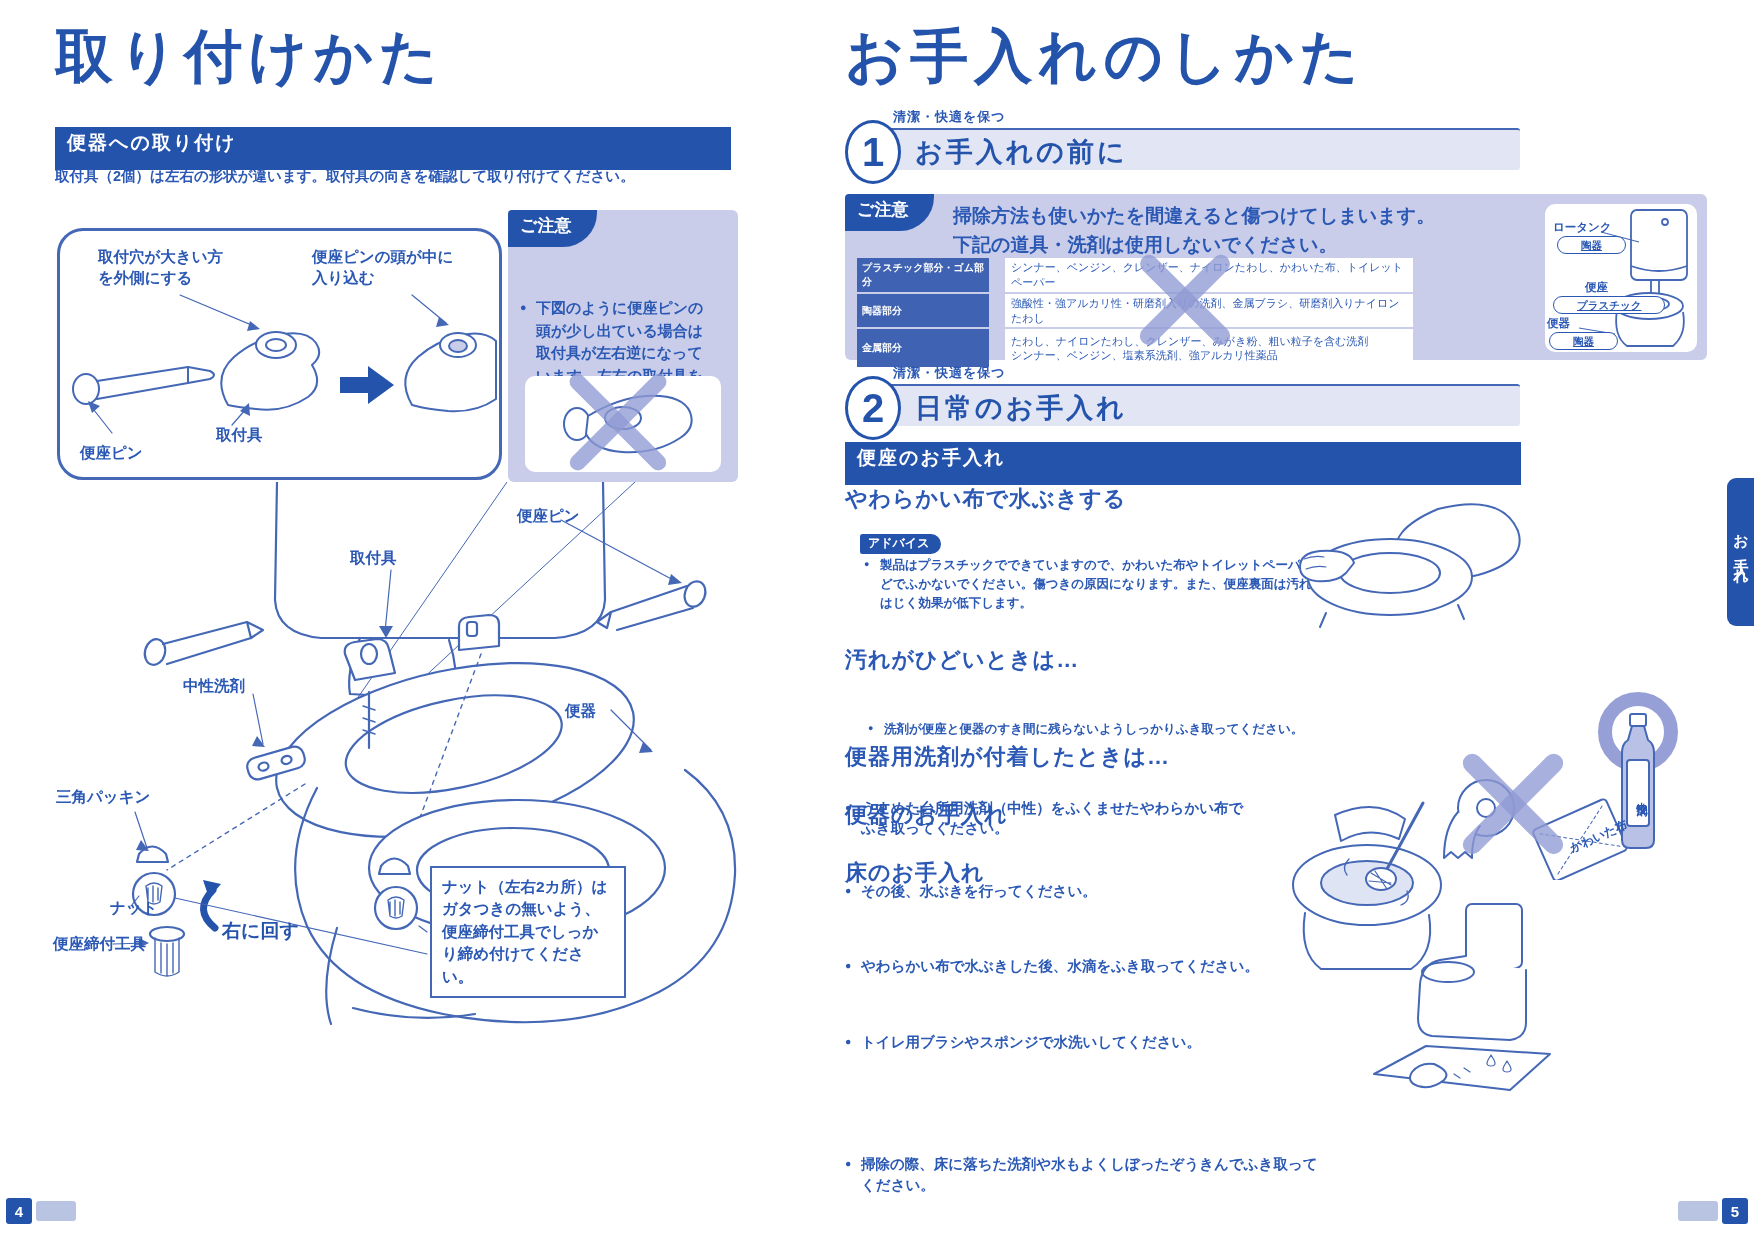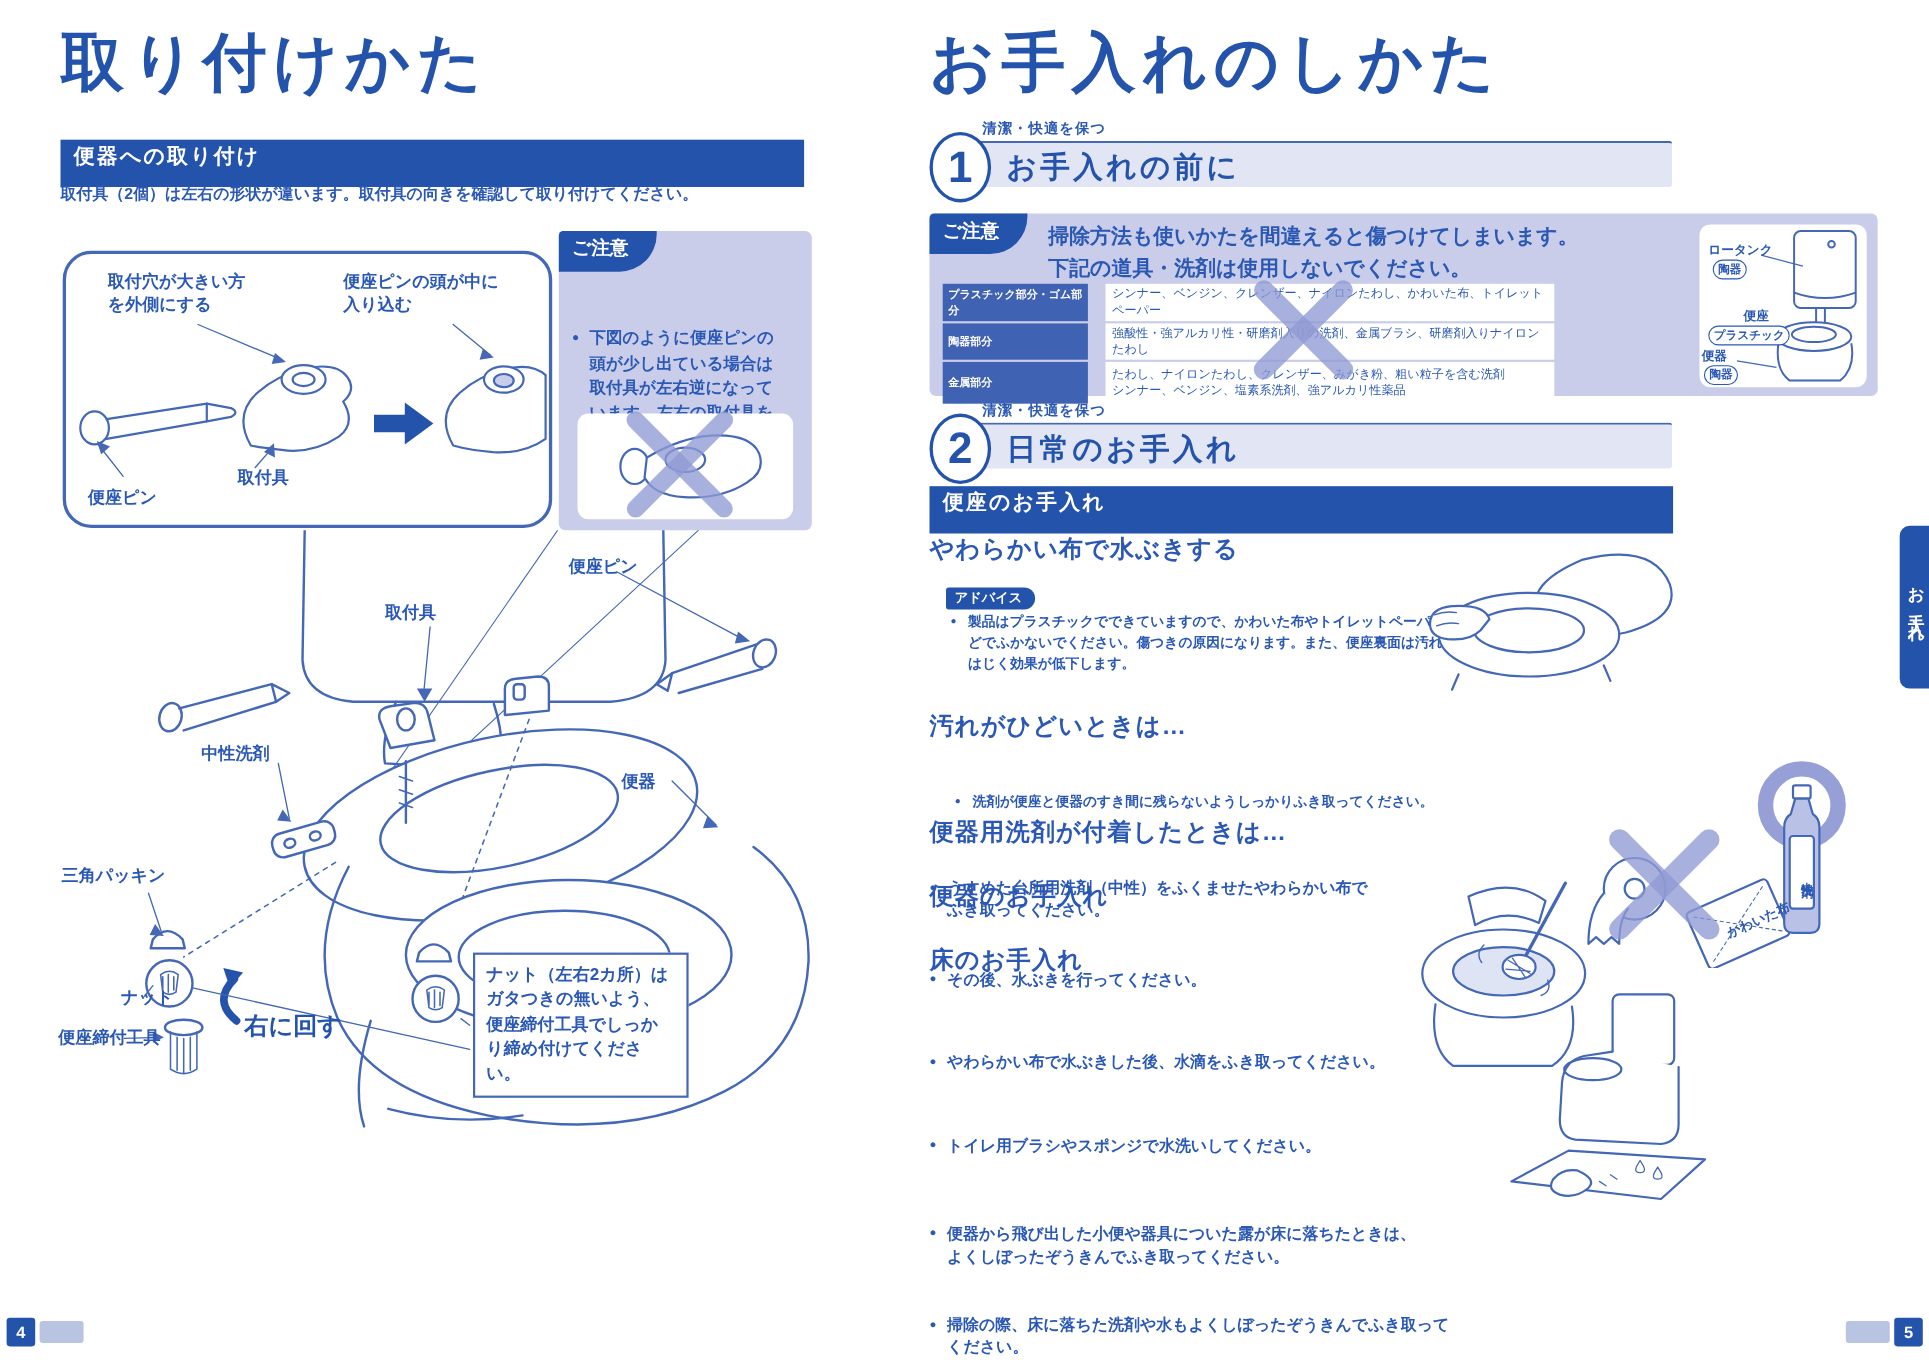--- a/index.html
+++ b/index.html
@@ -37,21 +37,21 @@
   .trow{display:flex;gap:16px;}
   .th{width:132px;flex-shrink:0;background:#3f62b2;color:#fff;font-size:10px;font-weight:bold;
       display:flex;align-items:center;padding:2px 5px;}
   .td{flex:1;background:#fff;color:var(--tb);font-size:11px;display:flex;align-items:center;padding:2px 6px;line-height:1.35;}
   .h3{font-size:22px;font-weight:bold;color:var(--tb);letter-spacing:1px;white-space:nowrap;}
   .sb{font-size:14.5px;font-weight:bold;color:var(--tb);line-height:1.4;}
   .adv{font-size:12.5px;font-weight:bold;color:var(--tb);line-height:1.5;}
   .advtag{background:var(--pb);color:#fff;font-size:12px;font-weight:bold;padding:1px 12px 2px 8px;
         border-radius:3px 12px 12px 3px;display:inline-block;}
   .pill{background:#fff;border:1.5px solid var(--tb);border-radius:11px;font-size:10.5px;font-weight:bold;
-        color:var(--tb);padding:0 4px;line-height:16px;display:inline-block;white-space:nowrap;}
+        color:var(--tb);padding:0 23px;line-height:16px;display:inline-block;white-space:nowrap;text-decoration:underline;}
   .mlabel{font-size:11.5px;font-weight:bold;color:var(--tb);white-space:nowrap;}
   .tab{background:var(--pb);border-radius:9px 0 0 9px;color:#fff;writing-mode:vertical-rl;text-orientation:upright;
        display:flex;align-items:center;justify-content:center;font-weight:bold;font-size:15px;letter-spacing:6px;}
   .pnum{width:26px;height:26px;background:var(--pb);color:#fff;font-weight:bold;font-size:15px;
         display:flex;align-items:center;justify-content:center;border-radius:3px;}
   .pstub{background:var(--stub);border-radius:3px;height:20px;width:40px;}
   .vtext{writing-mode:vertical-rl;text-orientation:upright;font-size:11px;font-weight:bold;color:var(--tb);letter-spacing:1px;}
   svg text{font-family:"Liberation Sans",sans-serif;}
 </style>
 </head>
@@ -174,21 +174,21 @@
     </g>
   </svg>
 
   <div class="abs dlabel" style="left:517px;top:506px;">便座ピン</div>
   <div class="abs dlabel" style="left:350px;top:548px;">取付具</div>
   <div class="abs dlabel" style="left:183px;top:676px;">中性洗剤</div>
   <div class="abs dlabel" style="left:565px;top:701px;">便器</div>
   <div class="abs dlabel" style="left:56px;top:787px;">三角パッキン</div>
   <div class="abs dlabel" style="left:110px;top:898px;">ナット</div>
   <div class="abs dlabel" style="left:53px;top:934px;">便座締付工具</div>
-  <div class="abs dlabel" style="left:222px;top:918px;font-size:22px;color:var(--pb);font-family:Liberation Serif, serif;">右に回す</div>
+  <div class="abs dlabel" style="left:222px;top:918px;font-size:19px;color:var(--pb);font-family:Liberation Serif, serif;">右に回す</div>
   <div class="abs notebox ml" style="left:430px;top:866px;width:196px;">ナット（左右2カ所）は
 ガタつきの無いよう、
 便座締付工具でしっか
 り締め付けてください。</div>
 
   <div class="abs pnum" style="left:6px;top:1198px;">4</div>
   <div class="abs pstub" style="left:36px;top:1201px;"></div>
 
   <h1 class="abs page-title" style="left:845px;top:18px;">お手入れのしかた</h1>
 
@@ -260,22 +260,20 @@
 ふき取ってください。</div>
   <div class="abs sb bullet" style="left:845px;top:717px;width:470px;">その後、水ぶきを行ってください。</div>
 
   <div class="abs h3" style="left:845px;top:742px;">便器用洗剤が付着したときは…</div>
   <div class="abs sb bullet" style="left:845px;top:772px;width:470px;">やわらかい布で水ぶきした後、水滴をふき取ってください。</div>
 
   <div class="abs h3" style="left:845px;top:800px;">便器のお手入れ</div>
   <div class="abs sb bullet" style="left:845px;top:828px;width:470px;">トイレ用ブラシやスポンジで水洗いしてください。</div>
 
   <div class="abs h3" style="left:845px;top:858px;">床のお手入れ</div>
-  <div class="abs sb bullet ml" style="left:845px;top:888px;width:480px;">便器から飛び出した小便や器具についた露が床に落ちたときは、
-よくしぼったぞうきんでふき取ってください。</div>
   <div class="abs sb bullet ml" style="left:845px;top:930px;width:480px;">掃除の際、床に落ちた洗剤や水もよくしぼったぞうきんでふき取って
 ください。</div>
 
   <svg class="abs" style="left:1290px;top:495px;" width="235" height="135" viewBox="0 0 235 135">
     <g fill="none" stroke="#4467b6" stroke-width="2" stroke-linecap="round" stroke-linejoin="round">
       <path d="M148,14 q64,-16 80,22 q10,30 -40,44 q-62,14 -80,-16 q-12,-28 40,-50 z" fill="#fff"></path>
       <ellipse cx="100" cy="82" rx="82" ry="38" fill="#fff"></ellipse>
       <ellipse cx="100" cy="78" rx="50" ry="20"></ellipse>
       <path d="M36,118 l-6,14 M168,110 l6,14"></path>
       <path d="M30,56 q-20,2 -20,16 q0,12 16,14 q20,2 30,-8 l8,-10 q-4,-14 -34,-12 z" fill="#fff"></path>

